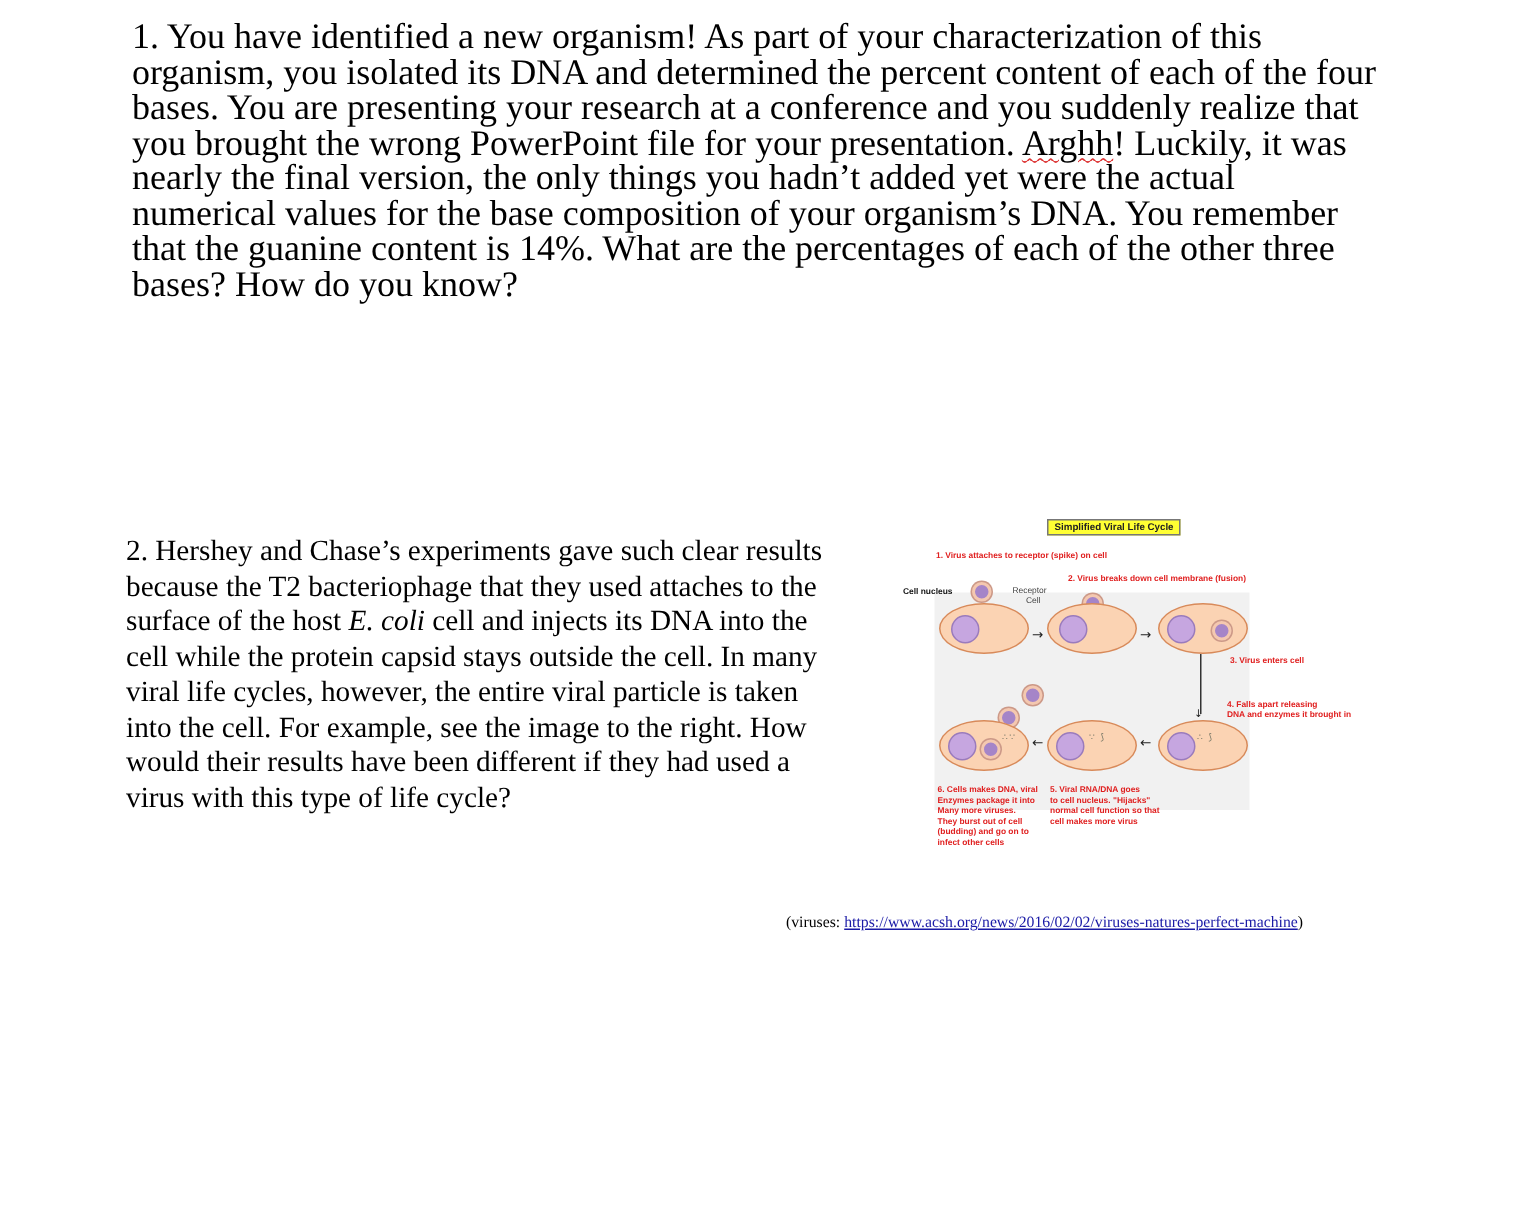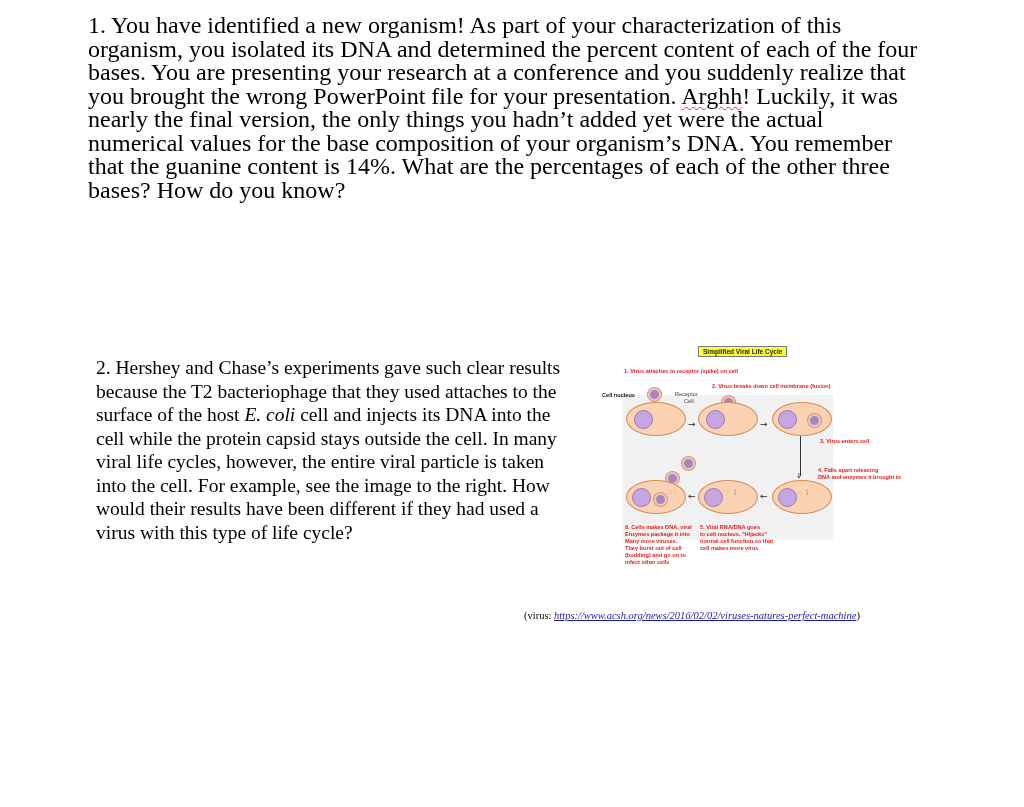--- a/index.html
+++ b/index.html
@@ -1,34 +1,34 @@
 <!DOCTYPE html>
 <html><head>
 <meta charset="utf-8">
 <style>
   html, body { margin: 0; padding: 0; background: #ffffff; }
   body { width: 1024px; height: 807px; position: relative; overflow: hidden; font-family: "Liberation Serif", "DejaVu Serif", serif; color: #000; }
   .q1 { position: absolute; left: 88px; top: 14px; width: 830px; font-size: 24px; line-height: 23.5px; }
   .q1 .typo { text-decoration: underline wavy #d33; text-decoration-thickness: 1px; text-underline-offset: 2px; }
-  .q2 { position: absolute; left: 96px; top: 356px; width: 480px; font-size: 19.5px; line-height: 23.5px; }
+  .q2 { position: absolute; left: 84px; top: 356px; width: 480px; font-size: 19.5px; line-height: 23.5px; }
   .q2 i { font-style: italic; }
   .diagram { position: absolute; left: 590px; top: 340px; width: 340px; height: 245px; }
   .diagram .bg { position: absolute; left: 33px; top: 55px; width: 210px; height: 145px; background: #f1f1f1; }
   .title-box { position: absolute; left: 108px; top: 6px; padding: 1px 4px; background: #ffff33; border: 1px solid #777; font-family: "Liberation Sans", sans-serif; font-weight: bold; font-size: 6.5px; color: #222; }
   .lbl { position: absolute; font-family: "Liberation Sans", sans-serif; font-weight: bold; font-size: 5.6px; line-height: 7.2px; color: #e02020; white-space: nowrap; }
   .lbl.blk { color: #111; }
   .lbl.gry { color: #444; font-weight: normal; }
   .cell { position: absolute; width: 58px; height: 32px; border-radius: 50%; background: #fbd3b3; border: 1px solid #d88a5a; }
   .nucleus { position: absolute; width: 17px; height: 17px; border-radius: 50%; background: #c6a6e0; border: 1px solid #9a7bbc; }
   .virus { position: absolute; width: 9px; height: 9px; border-radius: 50%; background: #a585c8; border: 2px solid #f4c8b0; box-shadow: 0 0 0 1px #c98; }
   .arrow { position: absolute; font-family: "DejaVu Sans", sans-serif; font-size: 9px; color: #222; line-height: 9px; }
   .vline { position: absolute; width: 1px; background: #333; }
   .dots { position: absolute; font-size: 6px; color: #776; letter-spacing: 1px; font-family: "DejaVu Sans", sans-serif; }
   .source { position: absolute; left: 524px; top: 610px; font-size: 10.5px; font-family: "Liberation Serif", serif; }
-  .source a { color: #1a1aa6; text-decoration: underline; font-style: italic; }
+  .source a { color: #1a1aa6; text-decoration: underline; }
 </style>
 </head>
 <body>
 
 <div class="q1"><span>1. You have identified a new organism!  As part of your characterization of this organism, you isolated its DNA and determined the percent content of each of the four bases.  You are presenting your research at a conference and you suddenly realize that you brought the wrong PowerPoint file for your presentation.  </span><span class="typo">Arghh</span><span>!  Luckily, it was nearly the final version, the only things you hadn’t added yet were the actual numerical values for the base composition of your organism’s DNA.  You remember that the guanine content is 14%.  What are the percentages of each of the other three bases?  How do you know?</span></div>
 
 <div class="q2"><span>2. Hershey and Chase’s experiments gave such clear results because the T2 bacteriophage that they used attaches to the surface of the host </span><i>E. coli</i><span> cell and injects its DNA into the cell while the protein capsid stays outside the cell.  In many viral life cycles, however, the entire viral particle is taken into the cell.  For example, see the image to the right. How would their results have been different if they had used a virus with this type of life cycle?</span></div>
 
 <div class="diagram">
   <div class="bg"></div>
@@ -83,13 +83,13 @@
   <div class="lbl" style="left:35px;top:205px;">They burst out of cell</div>
   <div class="lbl" style="left:35px;top:212px;">(budding) and go on to</div>
   <div class="lbl" style="left:35px;top:219px;">infect other cells</div>
 
   <div class="lbl" style="left:110px;top:184px;">5. Viral RNA/DNA goes</div>
   <div class="lbl" style="left:110px;top:191px;">to cell nucleus. "Hijacks"</div>
   <div class="lbl" style="left:110px;top:198px;">normal cell function so that</div>
   <div class="lbl" style="left:110px;top:205px;">cell makes more virus</div>
 </div>
 
-<div class="source"><span>(virus: </span><a>https://www.acsh.org/news/2016/02/02/viruses-natures-perfect-machine</a><span>)</span></div>
+<div class="source"><span>(viruses: </span><a>https://www.acsh.org/news/2016/02/02/viruses-natures-perfect-machine</a><span>)</span></div>
 
 </body></html>

